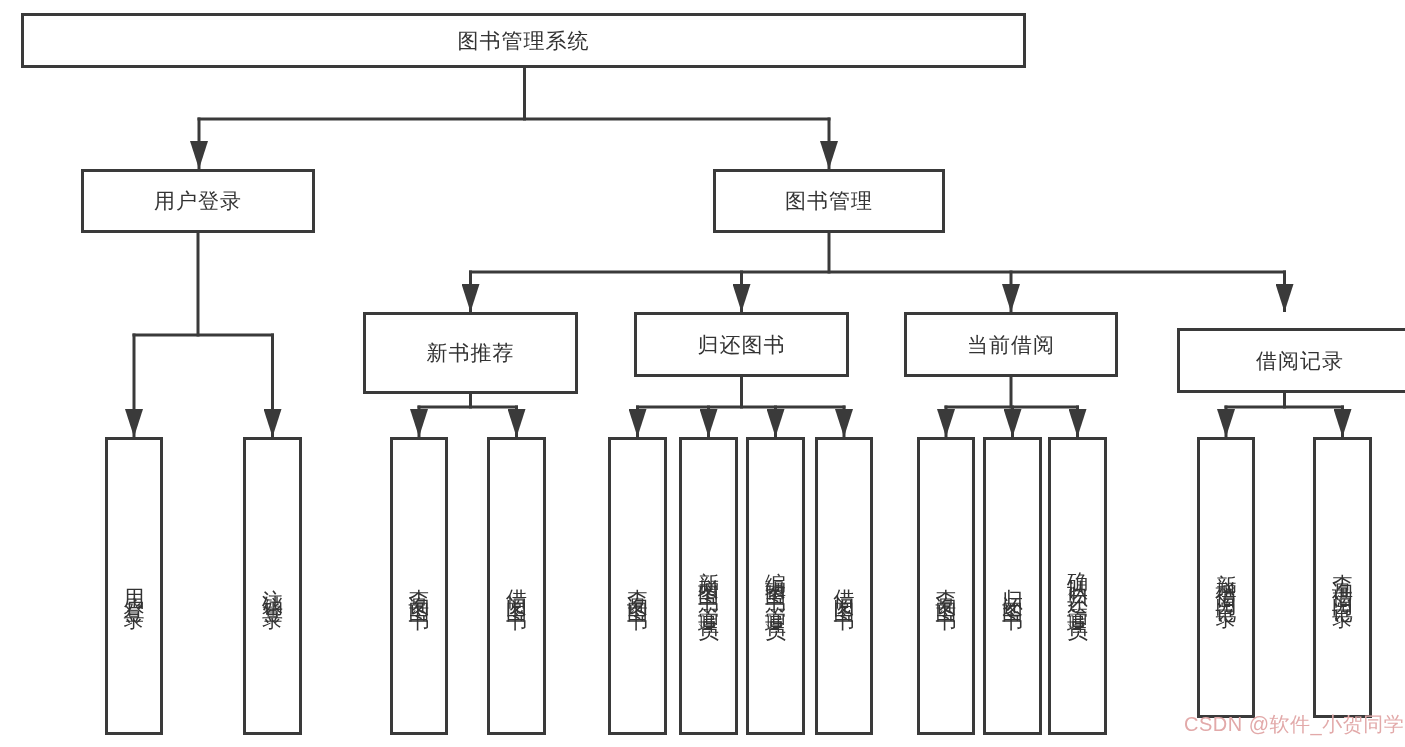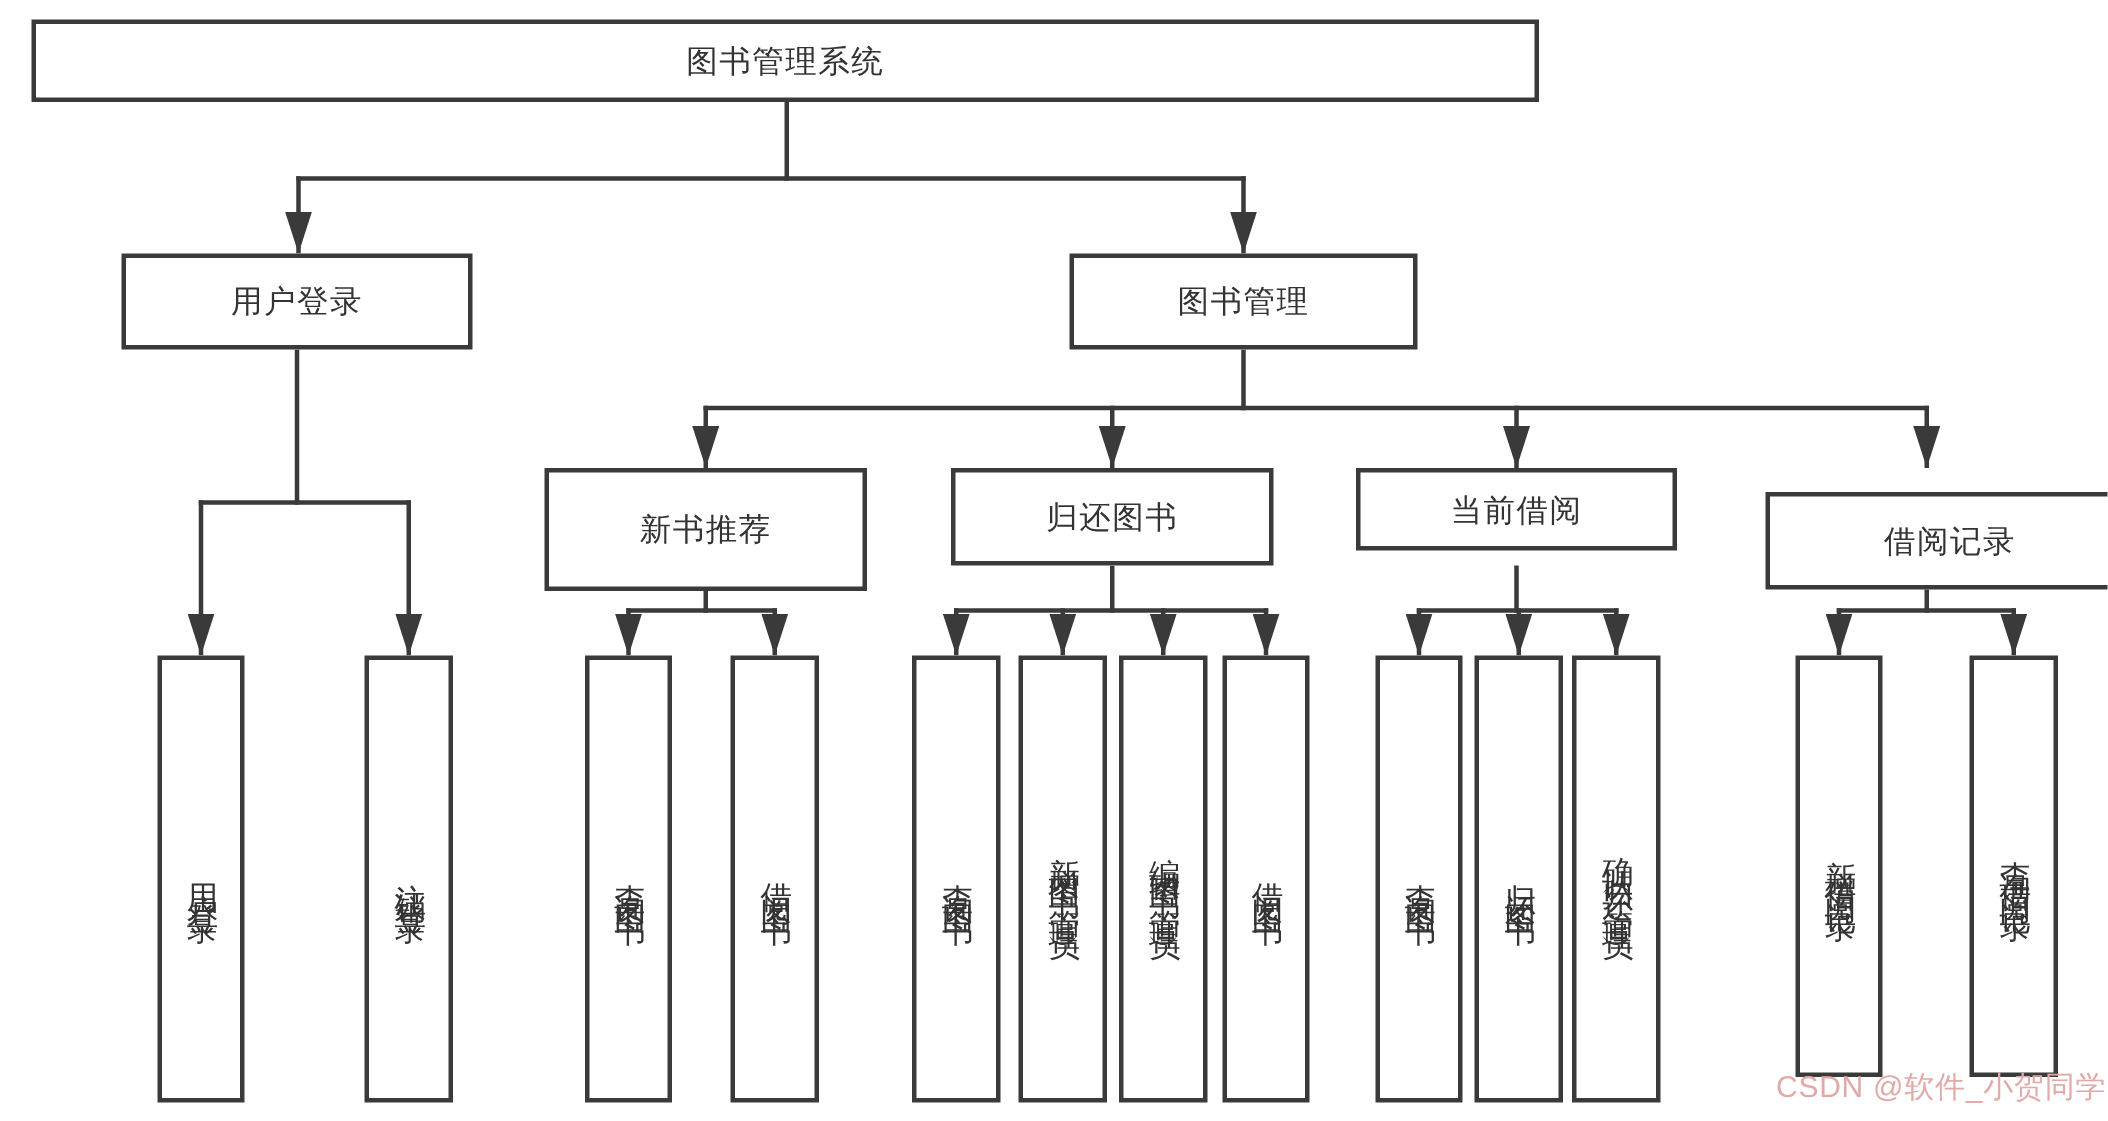--- a/index.html
+++ b/index.html
@@ -114,21 +114,21 @@
   <div class="node h-node" style="left:713px;top:169px;width:232px;height:64px">
     <span>图书管理</span>
   </div>
 
   <div class="node h-node" style="left:363px;top:312px;width:215px;height:82px">
     <span>新书推荐</span>
   </div>
   <div class="node h-node" style="left:634px;top:312px;width:215px;height:65px">
     <span>归还图书</span>
   </div>
-  <div class="node h-node" style="left:904px;top:312px;width:214px;height:55px">
+  <div class="node h-node" style="left:904px;top:312px;width:214px;height:65px">
     <span>当前借阅</span>
   </div>
   <div class="node h-node" style="left:1177px;top:328px;width:246px;height:65px">
     <span>借阅记录</span>
   </div>
 
   <div class="node v-node" style="left:105px;top:437px;width:58px;height:298px">
     <span>用户登录</span>
   </div>
   <div class="node v-node" style="left:243px;top:437px;width:59px;height:298px">

